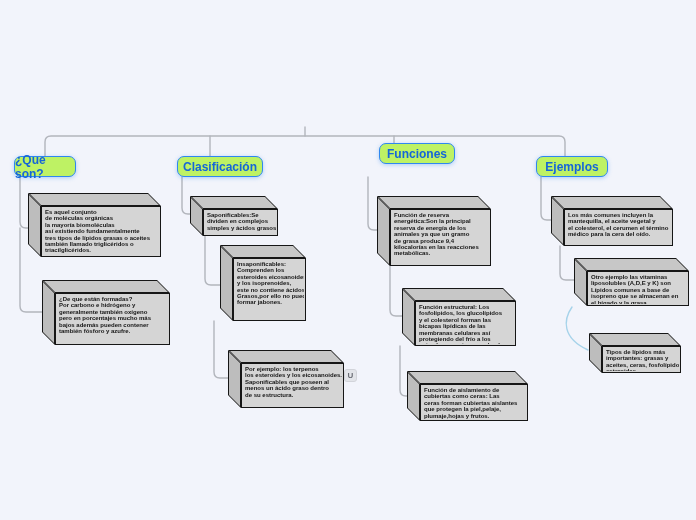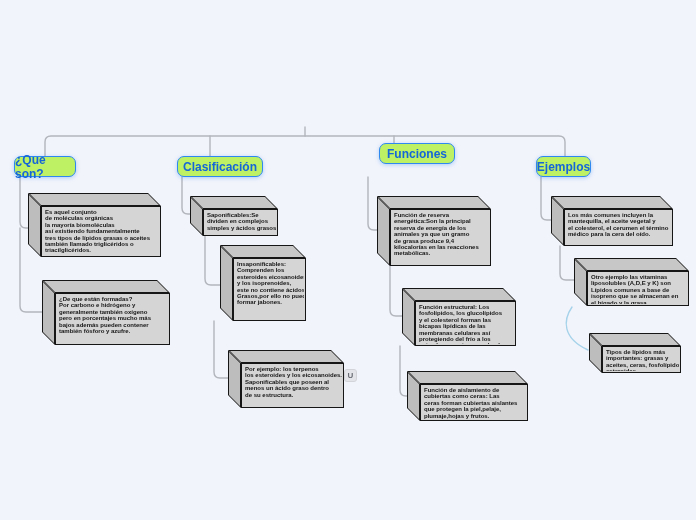--- a/index.html
+++ b/index.html
@@ -90,21 +90,21 @@
 
   <div class="branch-label" style="left:14px;top:156px;width:62px;height:21px;">
     <span>¿Que son?</span>
   </div>
   <div class="branch-label" style="left:177px;top:156px;width:86px;height:21px;">
     <span>Clasificación</span>
   </div>
   <div class="branch-label" style="left:362px;top:143px;width:76px;height:21px;margin-left:17px;">
     <span>Funciones</span>
   </div>
-  <div class="branch-label" style="left:536px;top:156px;width:55px;height:21px;">
+  <div class="branch-label" style="left:536px;top:156px;width:72px;height:21px;">
     <span>Ejemplos</span>
   </div>
 
   <div class="box3d" style="left:28px;top:193px;width:133px;height:64px;">
     <div class="face face-top"></div>
     <div class="face face-left"></div>
     <div class="face face-front"></div>
     <div class="node-text">Es aquel conjunto
 de moléculas orgánicas
 la mayoría biomoléculas

